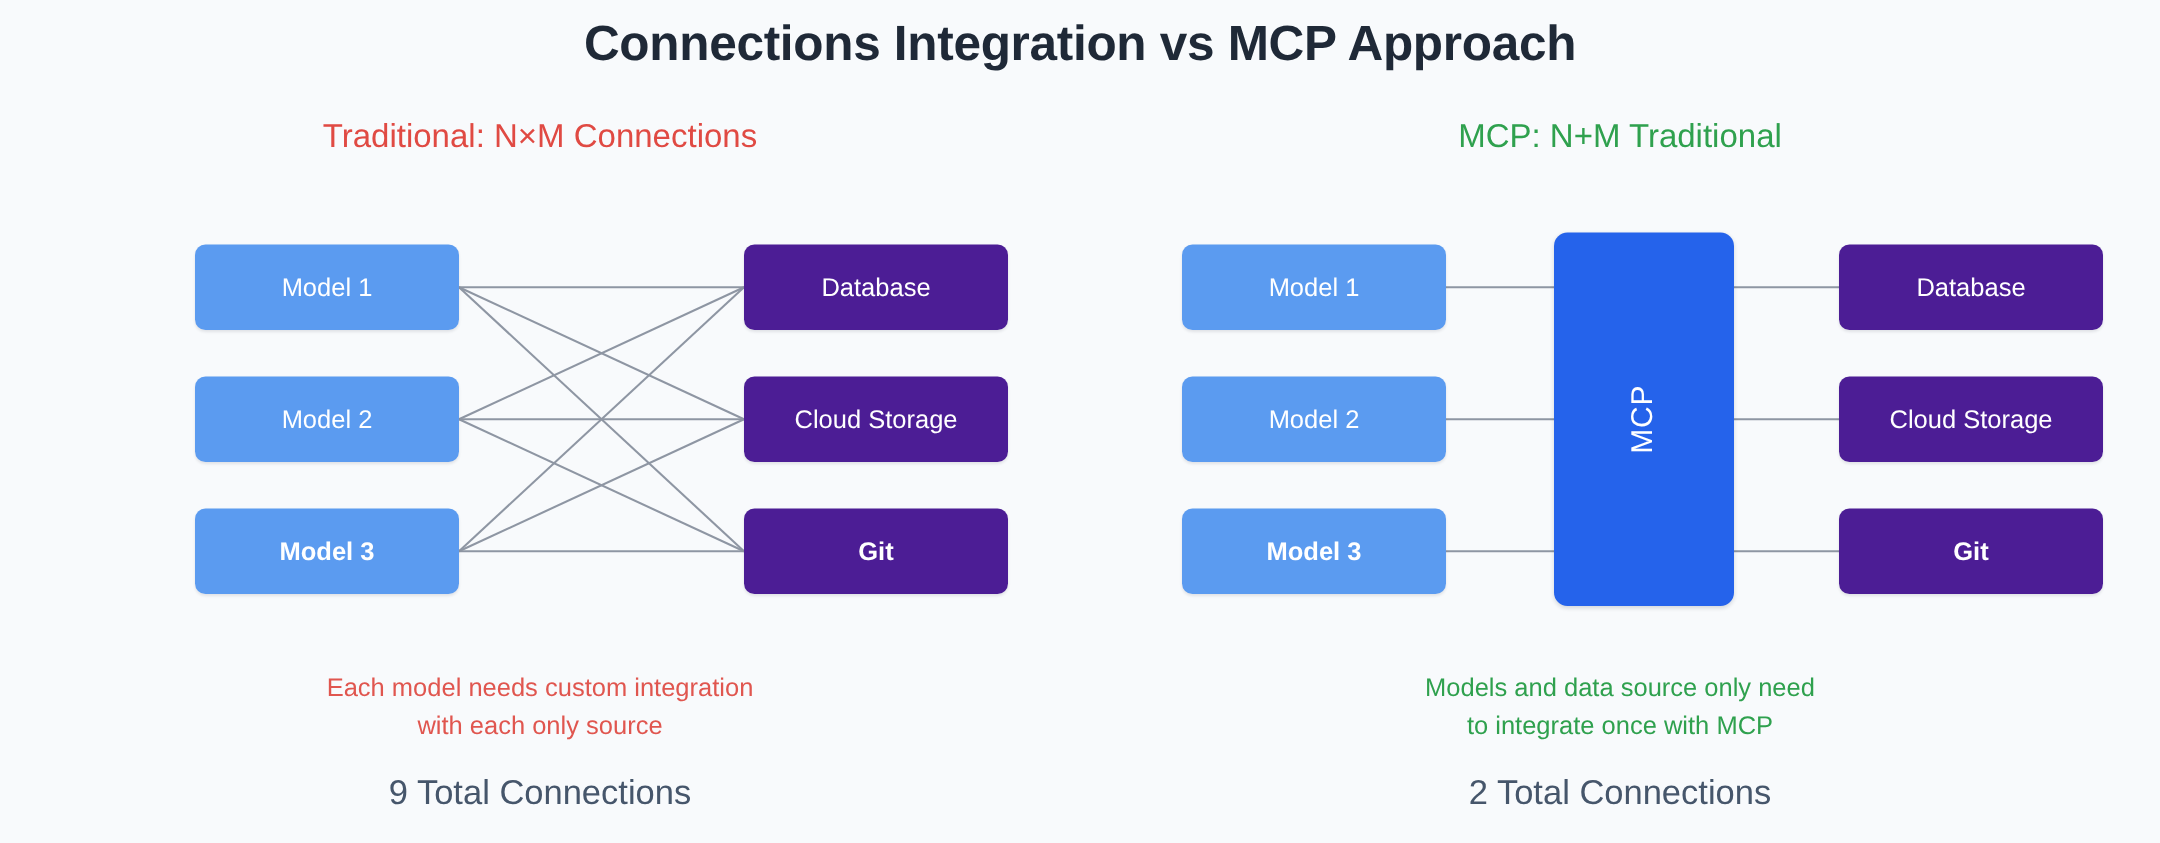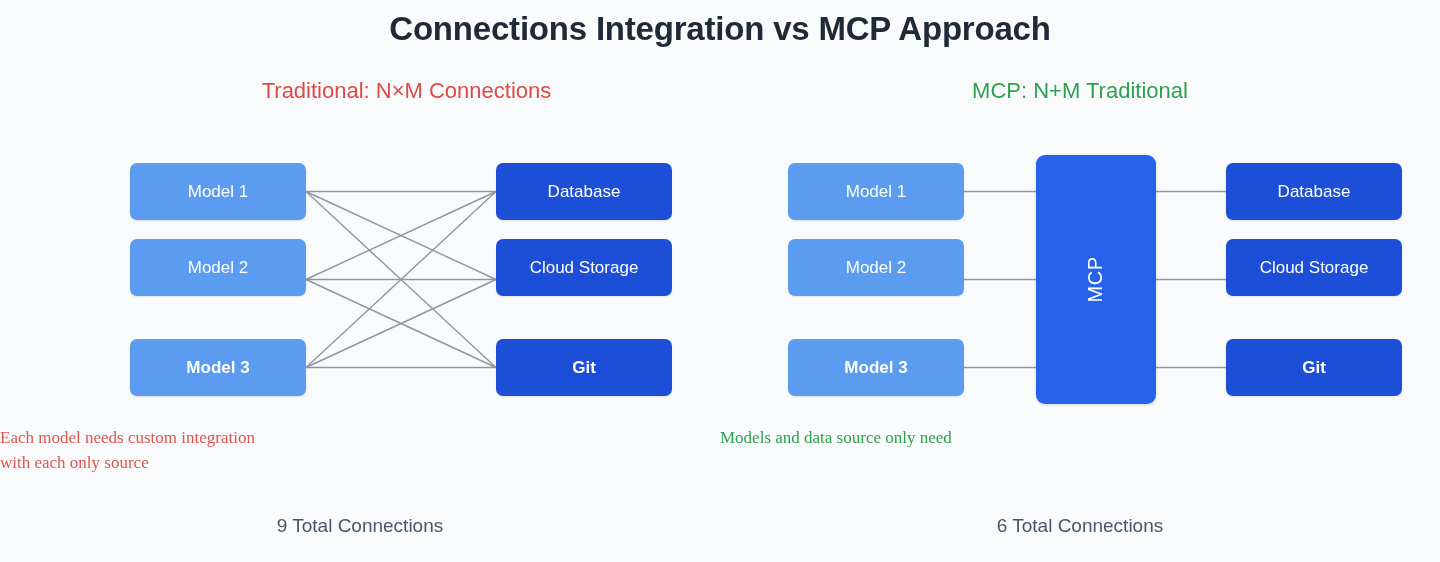--- a/index.html
+++ b/index.html
@@ -33,21 +33,21 @@
     letter-spacing: -0.2px;
     white-space: nowrap;
   }
 
   
   .panel {
     position: absolute;
     top: 70px;
     height: 480px;
   }
-  .panel-left  { left: 0px;   width: 720px; padding-left: 31px; }
+  .panel-left  { left: 0px;   width: 720px; }
   .panel-right { left: 720px; width: 720px; }
 
   .panel-subtitle {
     position: absolute;
     top: 8px;
     width: 100%;
     text-align: center;
     font-size: 22px;
     font-weight: normal;
     white-space: nowrap;
@@ -81,29 +81,29 @@
     justify-content: center;
     color: #ffffff;
     font-size: 17px;
     line-height: 1;
     box-sizing: border-box;
     box-shadow: 0 1px 2px rgba(15, 23, 42, 0.10);
     white-space: nowrap;
     z-index: 2;
   }
   .node-model  { background: #5b9bf0; width: 176px; }
-  .node-source { background: #1d4ed8; width: 176px; }
+  .node-source { background: #4c1d95; width: 176px; }
 
   .col-left-models   { left: 130px; }
   .col-left-sources  { left: 496px; }
   .col-right-models  { left: 68px;  }
   .col-right-sources { left: 506px; }
 
   .row1 { top: 8px;   }
-  .row2 { top: 84px;  }
+  .row2 { top: 96px;  }
   .row3 { top: 184px; font-weight: bold; }
 
   
   .node-hub {
     position: absolute;
     left: 316px;
     top: 0px;
     width: 120px;
     height: 249px;
     background: #2563eb;
@@ -118,38 +118,38 @@
     color: #ffffff;
     font-size: 20px;
     letter-spacing: 0.5px;
     transform: rotate(-90deg);
     white-space: nowrap;
   }
 
   
   .panel-caption {
     position: absolute;
-    top: 355px;
-    left: 0;
-    width: 720px;
+    top: 376px;
+    left: 0;
+    width: 720px;
+    text-align: center;
     font-size: 17px;
     line-height: 25px;
-    font-family: Liberation Serif, serif;
   }
   .panel-left  .panel-caption { color: #e0564f; }
   .panel-right .panel-caption { color: #2fa14e; }
   .panel-caption .cap-line { display: block; }
 
   .panel-total {
     position: absolute;
     top: 445px;
     left: 0;
     width: 720px;
     text-align: center;
-    font-size: 19px;
+    font-size: 23px;
     color: #46566b;
     white-space: nowrap;
   }
 </style>
 </head>
 <body>
 
 <div id="slide">
 
   <div class="deck-title">Connections Integration vs MCP Approach</div>
@@ -221,18 +221,19 @@
         <span class="hub-label">MCP</span>
       </div>
 
       <div class="node node-source col-right-sources row1">Database</div>
       <div class="node node-source col-right-sources row2">Cloud Storage</div>
       <div class="node node-source col-right-sources row3">Git</div>
     </div>
 
     <div class="panel-caption">
       <span class="cap-line">Models and data source only need</span>
-    </div>
-
-    <div class="panel-total">6 Total Connections</div>
+      <span class="cap-line">to integrate once with MCP</span>
+    </div>
+
+    <div class="panel-total">2 Total Connections</div>
   </div>
 
 </div>
 
 </body></html>

